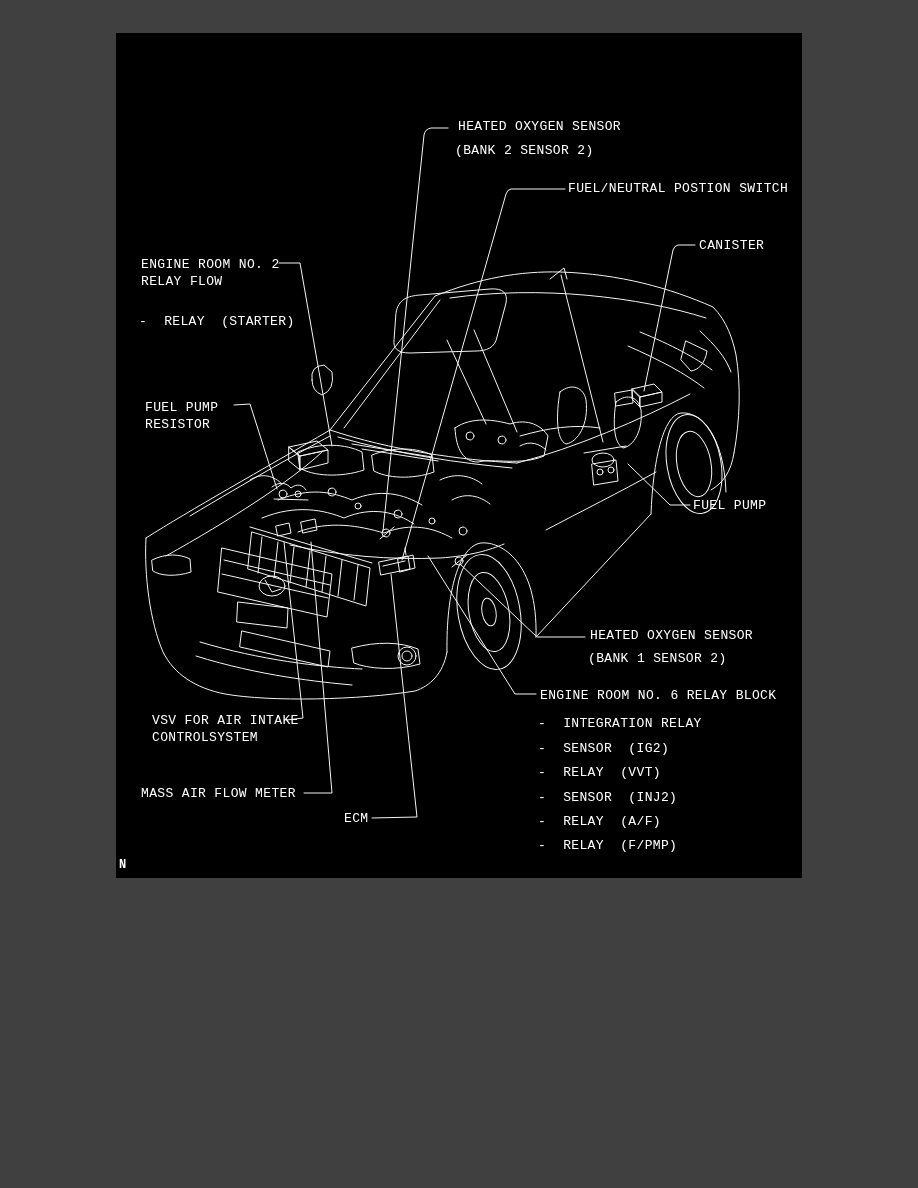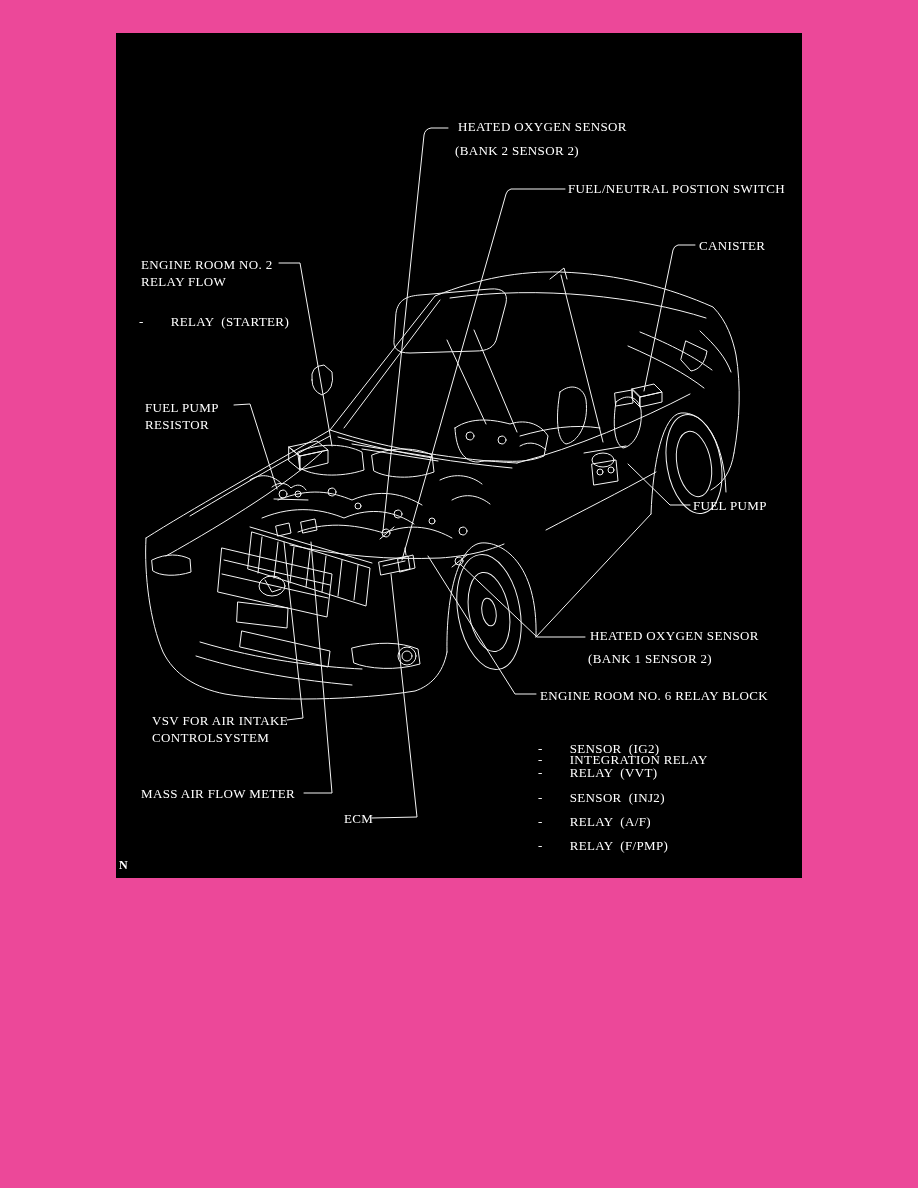--- a/index.html
+++ b/index.html
@@ -1,24 +1,24 @@
 <!DOCTYPE html>
 <html><head>
 <meta charset="utf-8">
 <style>
   html,body{margin:0;padding:0;background:#ffffff;}
-  .page{position:relative;width:918px;height:1188px;background:#ec4899;overflow:hidden;
-        font-family:Liberation Serif, serif;}
+  .page{position:relative;width:918px;height:1188px;background:#404040;overflow:hidden;
+        font-family:Liberation Mono, monospace;}
   .diagram-bg{position:absolute;left:116px;top:33px;width:686px;height:845px;background:#000000;}
   svg.art{position:absolute;left:0;top:0;width:918px;height:1188px;}
   svg.art path, svg.art ellipse, svg.art circle, svg.art line{
     fill:none;stroke:#f4f4f4;stroke-width:1;stroke-linecap:round;stroke-linejoin:round;}
   .lbl{position:absolute;color:#ffffff;font-size:13px;letter-spacing:0.35px;
        white-space:pre;line-height:15px;}
-  .lbl .gap{margin-left:27px;}
+  .lbl .gap{margin-left:17px;}
   .marker{position:absolute;color:#ffffff;font-size:12px;font-weight:bold;}
 </style>
 </head>
 <body>
 
 <div class="page">
 
   <div class="diagram-bg"></div>
 
   <svg class="art" viewBox="0 0 918 1188">
@@ -186,21 +186,21 @@
   <div class="lbl" style="left:145px;top:400px">FUEL PUMP</div>
   <div class="lbl" style="left:145px;top:417px">RESISTOR</div>
 
   <div class="lbl" style="left:693px;top:498px">FUEL PUMP</div>
 
   <div class="lbl" style="left:590px;top:628px">HEATED OXYGEN SENSOR</div>
   <div class="lbl" style="left:588px;top:651px">(BANK 1 SENSOR 2)</div>
 
   <div class="lbl" style="left:540px;top:688px">ENGINE ROOM NO. 6 RELAY BLOCK</div>
 
-  <div class="lbl" style="left:538px;top:752px"><span>-</span><span class="gap">INTEGRATION RELAY</span></div>
+  <div class="lbl" style="left:538px;top:716px"><span>-</span><span class="gap">INTEGRATION RELAY</span></div>
   <div class="lbl" style="left:538px;top:741px"><span>-</span><span class="gap">SENSOR  (IG2)</span></div>
   <div class="lbl" style="left:538px;top:765px"><span>-</span><span class="gap">RELAY  (VVT)</span></div>
   <div class="lbl" style="left:538px;top:790px"><span>-</span><span class="gap">SENSOR  (INJ2)</span></div>
   <div class="lbl" style="left:538px;top:814px"><span>-</span><span class="gap">RELAY  (A/F)</span></div>
   <div class="lbl" style="left:538px;top:838px"><span>-</span><span class="gap">RELAY  (F/PMP)</span></div>
 
   <div class="lbl" style="left:152px;top:713px">VSV FOR AIR INTAKE</div>
   <div class="lbl" style="left:152px;top:730px">CONTROLSYSTEM</div>
 
   <div class="lbl" style="left:141px;top:786px">MASS AIR FLOW METER</div>

